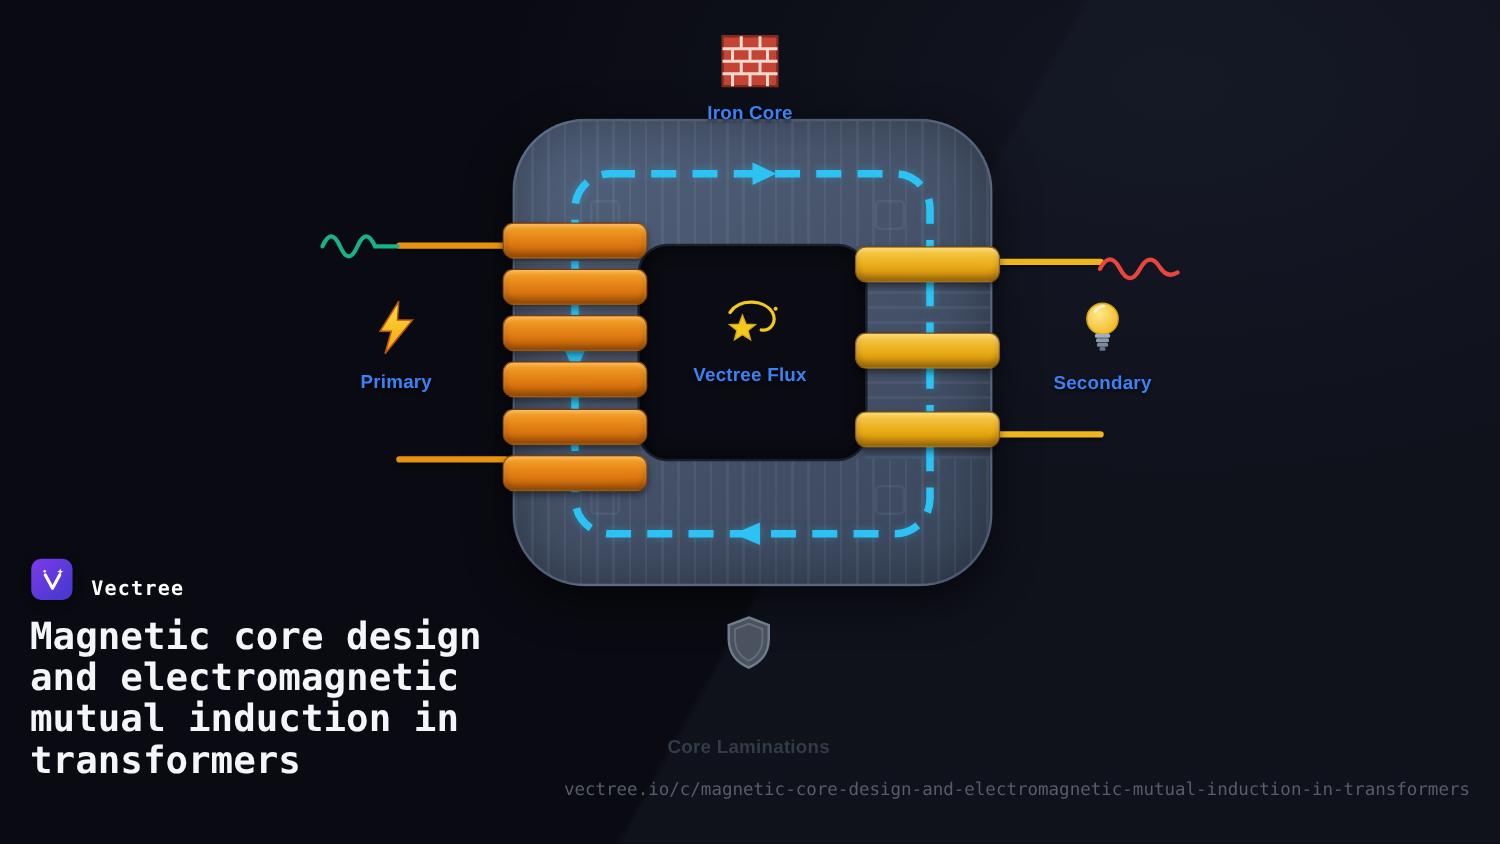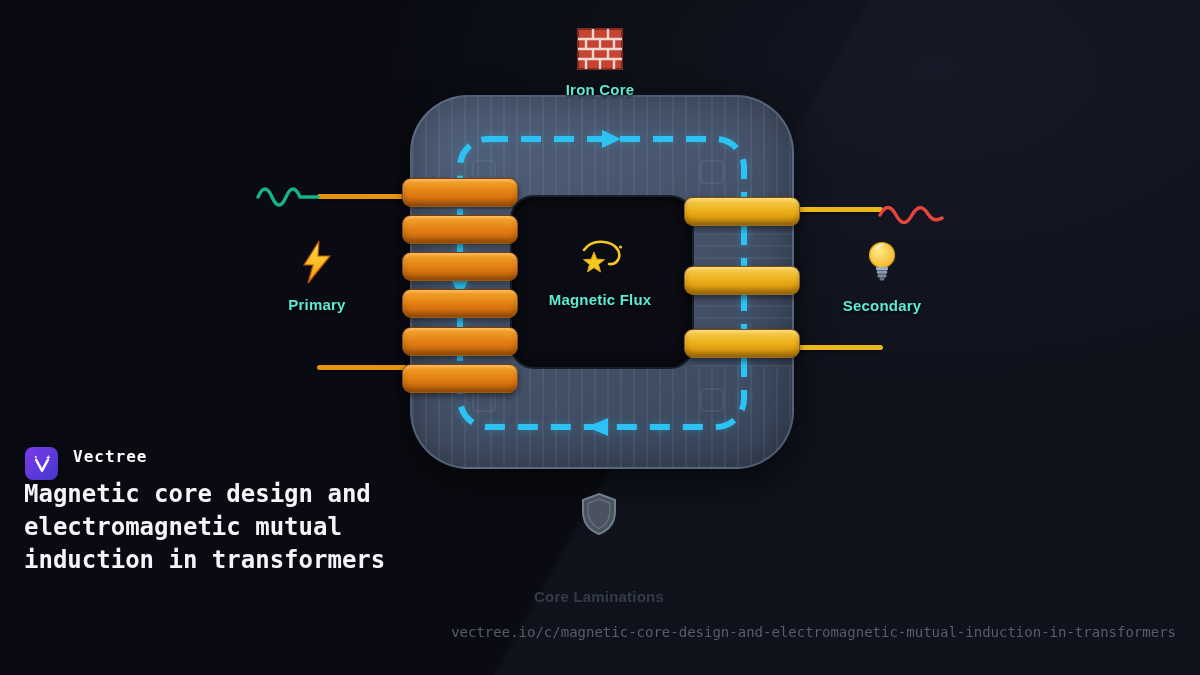--- a/index.html
+++ b/index.html
@@ -56,31 +56,31 @@
   .coil-group.secondary .coil-bar:nth-child(1){top:197px}
   .coil-group.secondary .coil-bar:nth-child(2){top:266px}
   .coil-group.secondary .coil-bar:nth-child(3){top:329px}
   
   .wire{height:5px;border-radius:3px;z-index:2;box-shadow:0 2px 3px rgba(0,0,0,.4);}
   .wire.primary{background:var(--wire-primary,#e8930f);}
   .wire.secondary{background:var(--wire-secondary,#edb61c);}
   
   .icon-group{text-align:center;z-index:4;}
   .icon-group .lbl{margin-top:7px;font-weight:bold;font-size:15px;letter-spacing:.2px;
-    color:#5eead4;text-shadow:0 2px 3px rgba(0,0,0,.8);}
+    color:#3b82f6;text-shadow:0 2px 3px rgba(0,0,0,.8);}
   .icon-group .lbl.dim{color:var(--dim-label,#333b48);text-shadow:none;margin-top:48px;}
   
-  .brand-row{left:25px;top:447px;display:flex;align-items:flex-start;gap:15px;z-index:5;}
+  .brand-row{left:25px;top:447px;display:flex;align-items:flex-end;gap:15px;z-index:5;}
   .logo-badge{width:33px;height:33px;border-radius:8px;display:flex;align-items:center;justify-content:center;
     background:linear-gradient(135deg,var(--logo-1,#7c3aed),var(--logo-2,#4338ca));
     box-shadow:0 2px 8px rgba(0,0,0,.5);}
   .brand-name{font-family:"DejaVu Sans Mono", monospace;font-weight:bold;font-size:16px;
     letter-spacing:1px;color:#ffffff;}
-  .page-title{left:24px;top:478px;width:400px;z-index:5;
-    font-family:"DejaVu Sans Mono", monospace;font-weight:bold;font-size:24px;line-height:33px;
+  .page-title{left:24px;top:493px;width:400px;z-index:5;
+    font-family:"DejaVu Sans Mono", monospace;font-weight:bold;font-size:30px;line-height:33px;
     color:#f4f5f8;}
   .page-url{right:24px;top:624px;z-index:5;
     font-family:"DejaVu Sans Mono", monospace;font-size:14px;color:#565d6b;text-align:right;}
 </style>
 </head>
 <body>
 
 <div class="abs core">
   <div class="stripes top"></div>
   <div class="stripes bottom"></div>
@@ -185,21 +185,21 @@
   </svg>
   <div class="lbl">Secondary</div>
 </div>
 
 <div class="abs icon-group" style="left:520px;top:238px;width:160px;">
   <svg width="48" height="42" viewBox="0 0 48 42">
     <path d="M8 12 C 16 0, 36 2, 42 12 C 46 20, 40 27, 33 26" fill="none" stroke="#f4c81c" stroke-width="2.6" stroke-linecap="round"></path>
     <polygon points="18,14 20.8,21.2 28.5,21.6 22.5,26.4 24.5,33.9 18,29.7 11.5,33.9 13.5,26.4 7.5,21.6 15.2,21.2" fill="#f4c81c" stroke="#d8a80c" stroke-width="1"></polygon>
     <circle cx="44.5" cy="9" r="1.6" fill="#f4c81c"></circle>
   </svg>
-  <div class="lbl">Magnetic Flux</div>
+  <div class="lbl">Vectree Flux</div>
 </div>
 
 <div class="abs icon-group" style="left:519px;top:492px;width:160px;">
   <svg width="38" height="44" viewBox="0 0 38 44">
     <path d="M19 2 L35 8 V19 C35 31 28 38.5 19 42 C10 38.5 3 31 3 19 V8 Z" fill="#49525e" stroke="#717d8c" stroke-width="2"></path>
     <path d="M19 7 L30 11.2 V19 C30 28 25 33.6 19 36.6 C13 33.6 8 28 8 19 V11.2 Z" fill="none" stroke="rgba(255,255,255,0.16)" stroke-width="1.5"></path>
   </svg>
   <div class="lbl dim">Core Laminations</div>
 </div>
 

